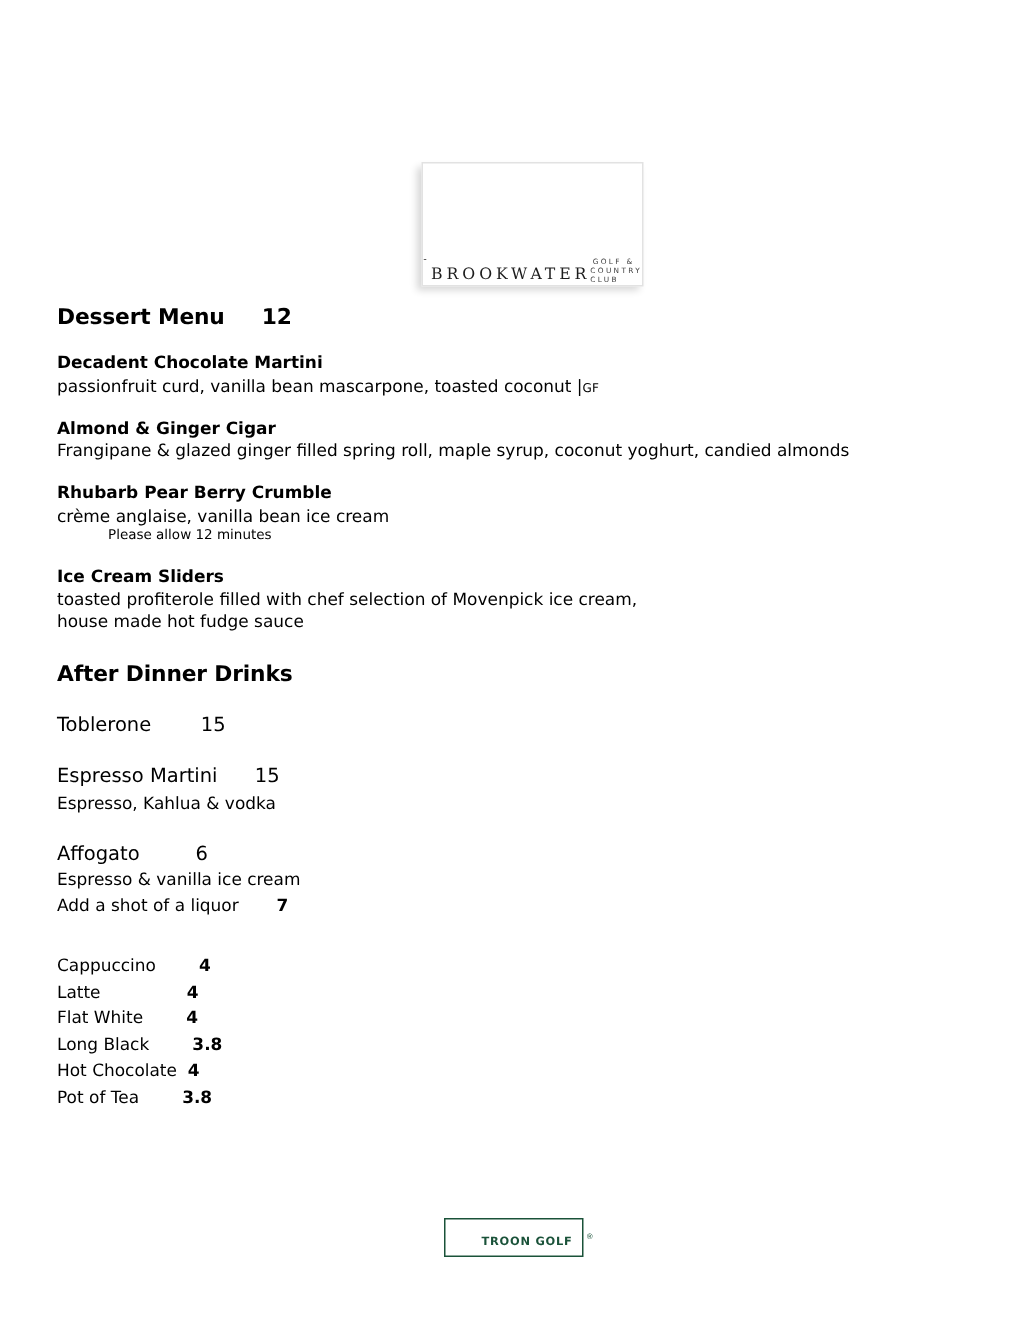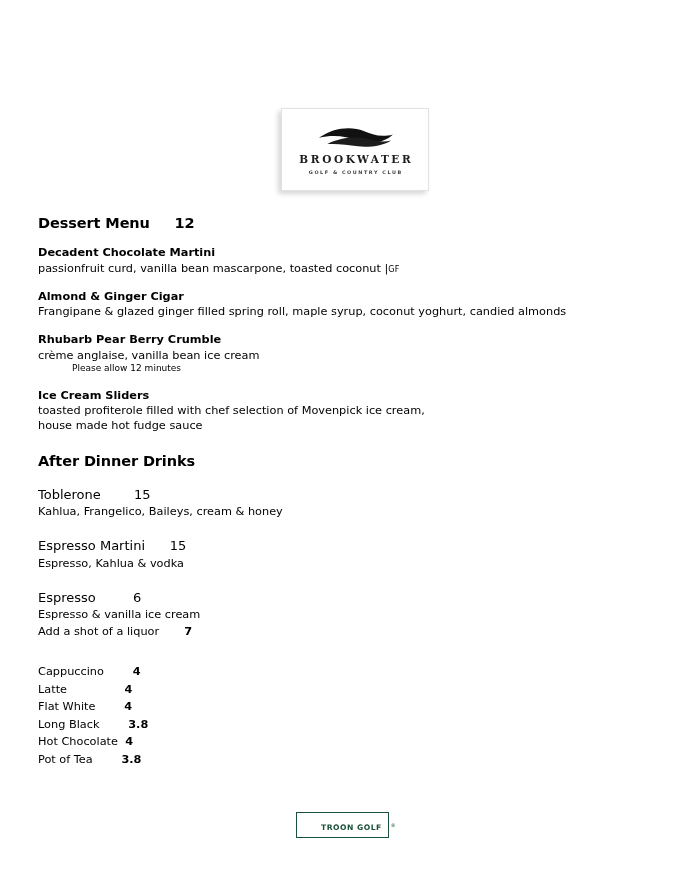--- a/index.html
+++ b/index.html
@@ -25,24 +25,23 @@
     height: 83px;
   }
   .logo-box {
     width: 100%;
     height: 100%;
     background: #ffffff;
     border: 1px solid #e2e2e2;
     box-shadow: -3px 3px 5px rgba(0,0,0,0.16);
     box-sizing: border-box;
     display: flex;
-    flex-direction: column;
-    align-items: center;
+    flex-direction: row;
+    align-items: flex-end;
     justify-content: center;
-    font-weight: bold;
   }
   .logo-mark {
     width: 86px;
     height: 26px;
     margin-bottom: 4px;
   }
   .logo-name {
     font-family: "DejaVu Serif", serif;
     font-size: 10.5px;
     letter-spacing: 2.6px;
@@ -56,21 +55,21 @@
     letter-spacing: 1.55px;
     color: #3d3d3d;
     margin-top: 4px;
     text-indent: 1.55px;
   }
 
   
   .sheet {
     position: absolute;
     left: 38px;
-    top: 215px;
+    top: 204px;
     width: 600px;
   }
 
   .section-head {
     font-size: 14.5px;
     font-weight: bold;
     letter-spacing: -0.1px;
     line-height: 1.2;
     white-space: pre;
   }
@@ -196,30 +195,29 @@
   <div class="item">
     <div class="item-name">Ice Cream Sliders</div>
     <div class="item-desc">toasted profiterole filled with chef selection of Movenpick ice cream,</div>
     <div class="item-desc">house made hot fudge sauce</div>
   </div>
 
   <div class="section-head drinks">After Dinner Drinks</div>
 
   <div class="drink first">
     <div class="drink-name"><span>Toblerone</span>        <span>15</span></div>
-    <div class="drink-desc">Kahlua, Frangelico, Baileys, cream &amp; honey</div>
   </div>
 
   <div class="drink">
     <div class="drink-name"><span>Espresso Martini</span>      <span>15</span></div>
     <div class="drink-desc">Espresso, Kahlua &amp; vodka</div>
   </div>
 
   <div class="drink">
-    <div class="drink-name"><span>Espresso</span>         <span>6</span></div>
+    <div class="drink-name"><span>Affogato</span>         <span>6</span></div>
     <div class="drink-desc">Espresso &amp; vanilla ice cream</div>
     <div class="drink-addon"><span>Add a shot of a liquor</span>       <b>7</b></div>
   </div>
 
   <div class="coffee-list">
     <div class="coffee-row"><span>Cappuccino</span>        <b>4</b></div>
     <div class="coffee-row"><span>Latte</span>                <b>4</b></div>
     <div class="coffee-row"><span>Flat White</span>        <b>4</b></div>
     <div class="coffee-row"><span>Long Black</span>        <b>3.8</b></div>
     <div class="coffee-row"><span>Hot Chocolate</span>  <b>4</b></div>

